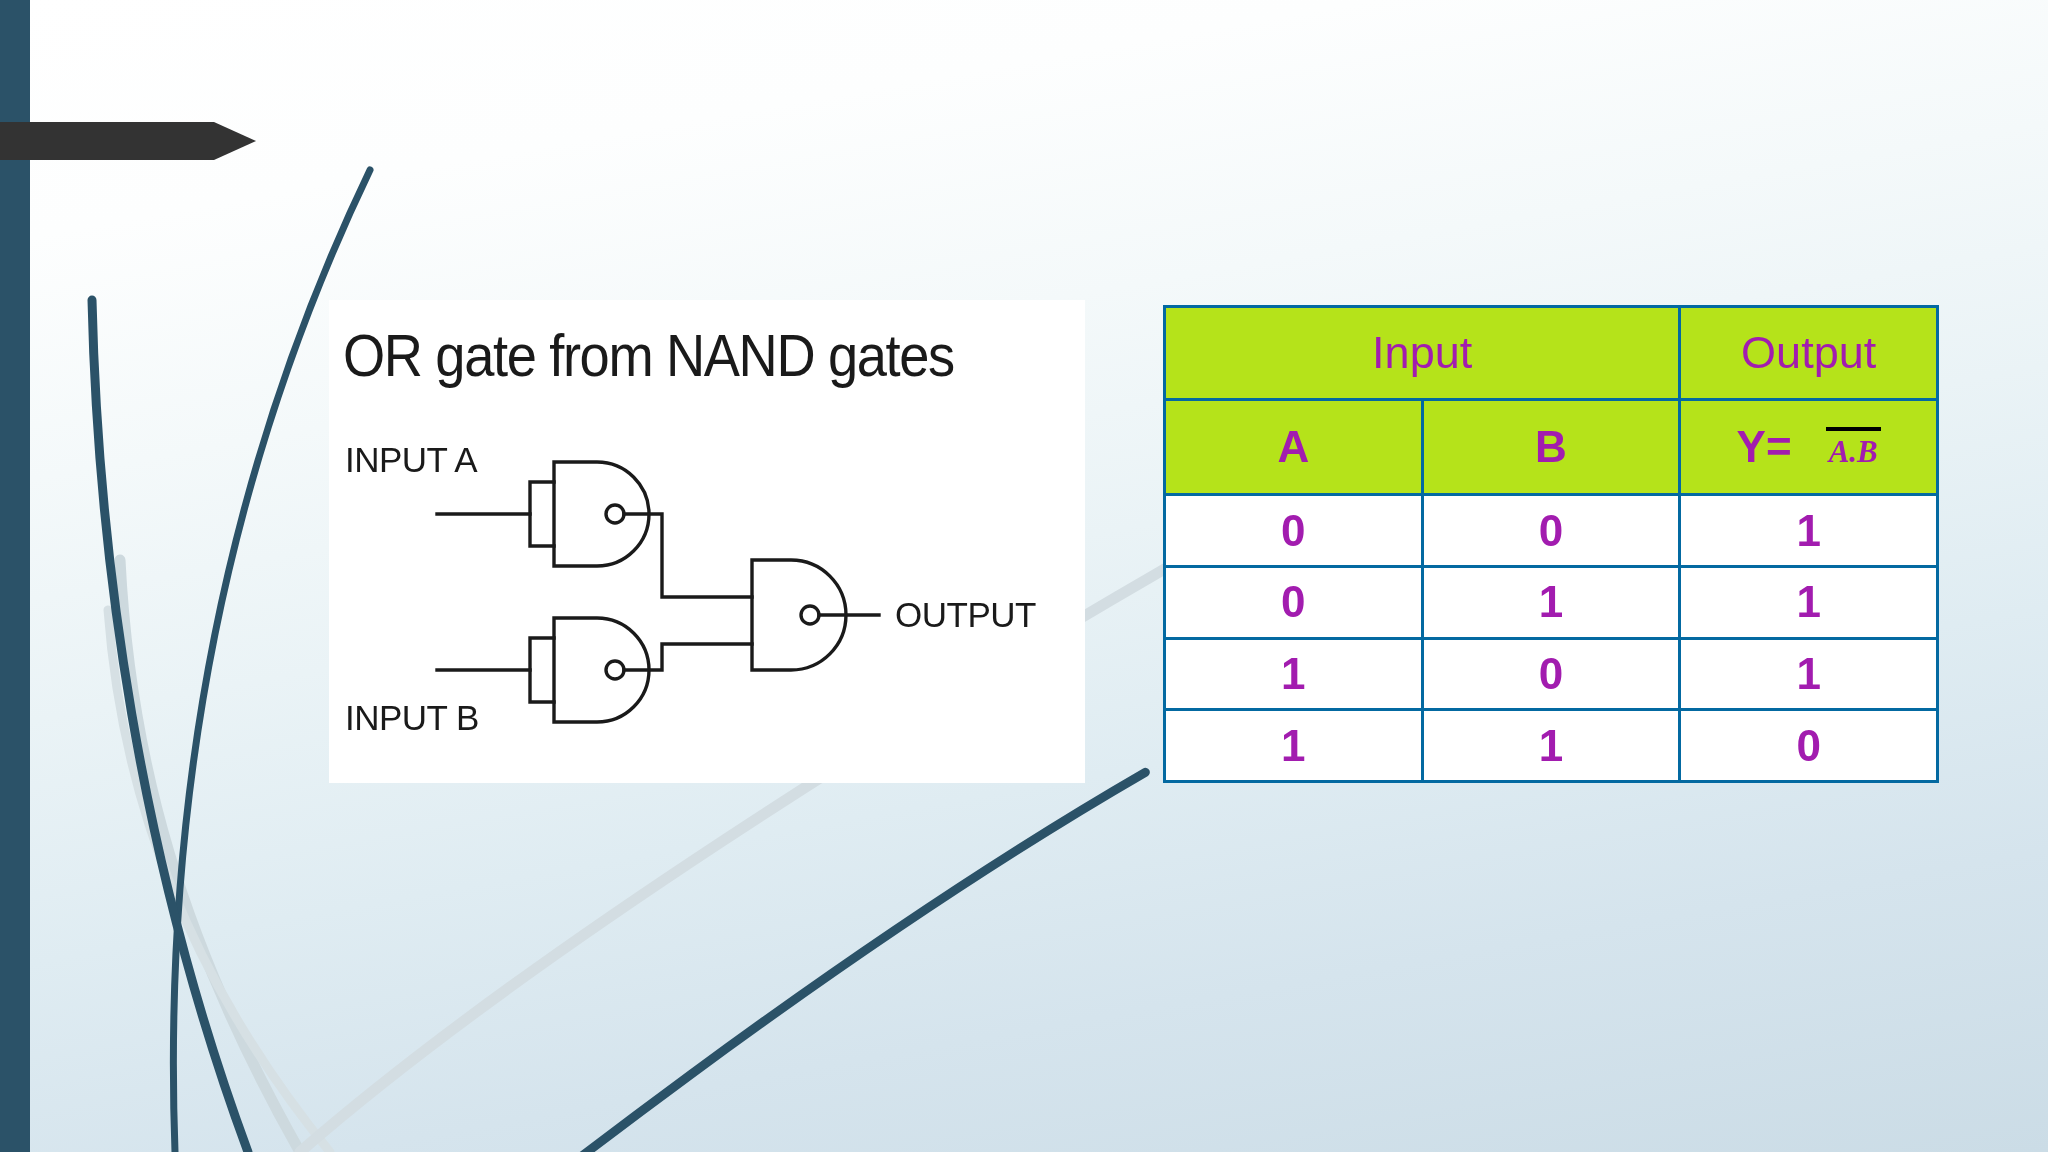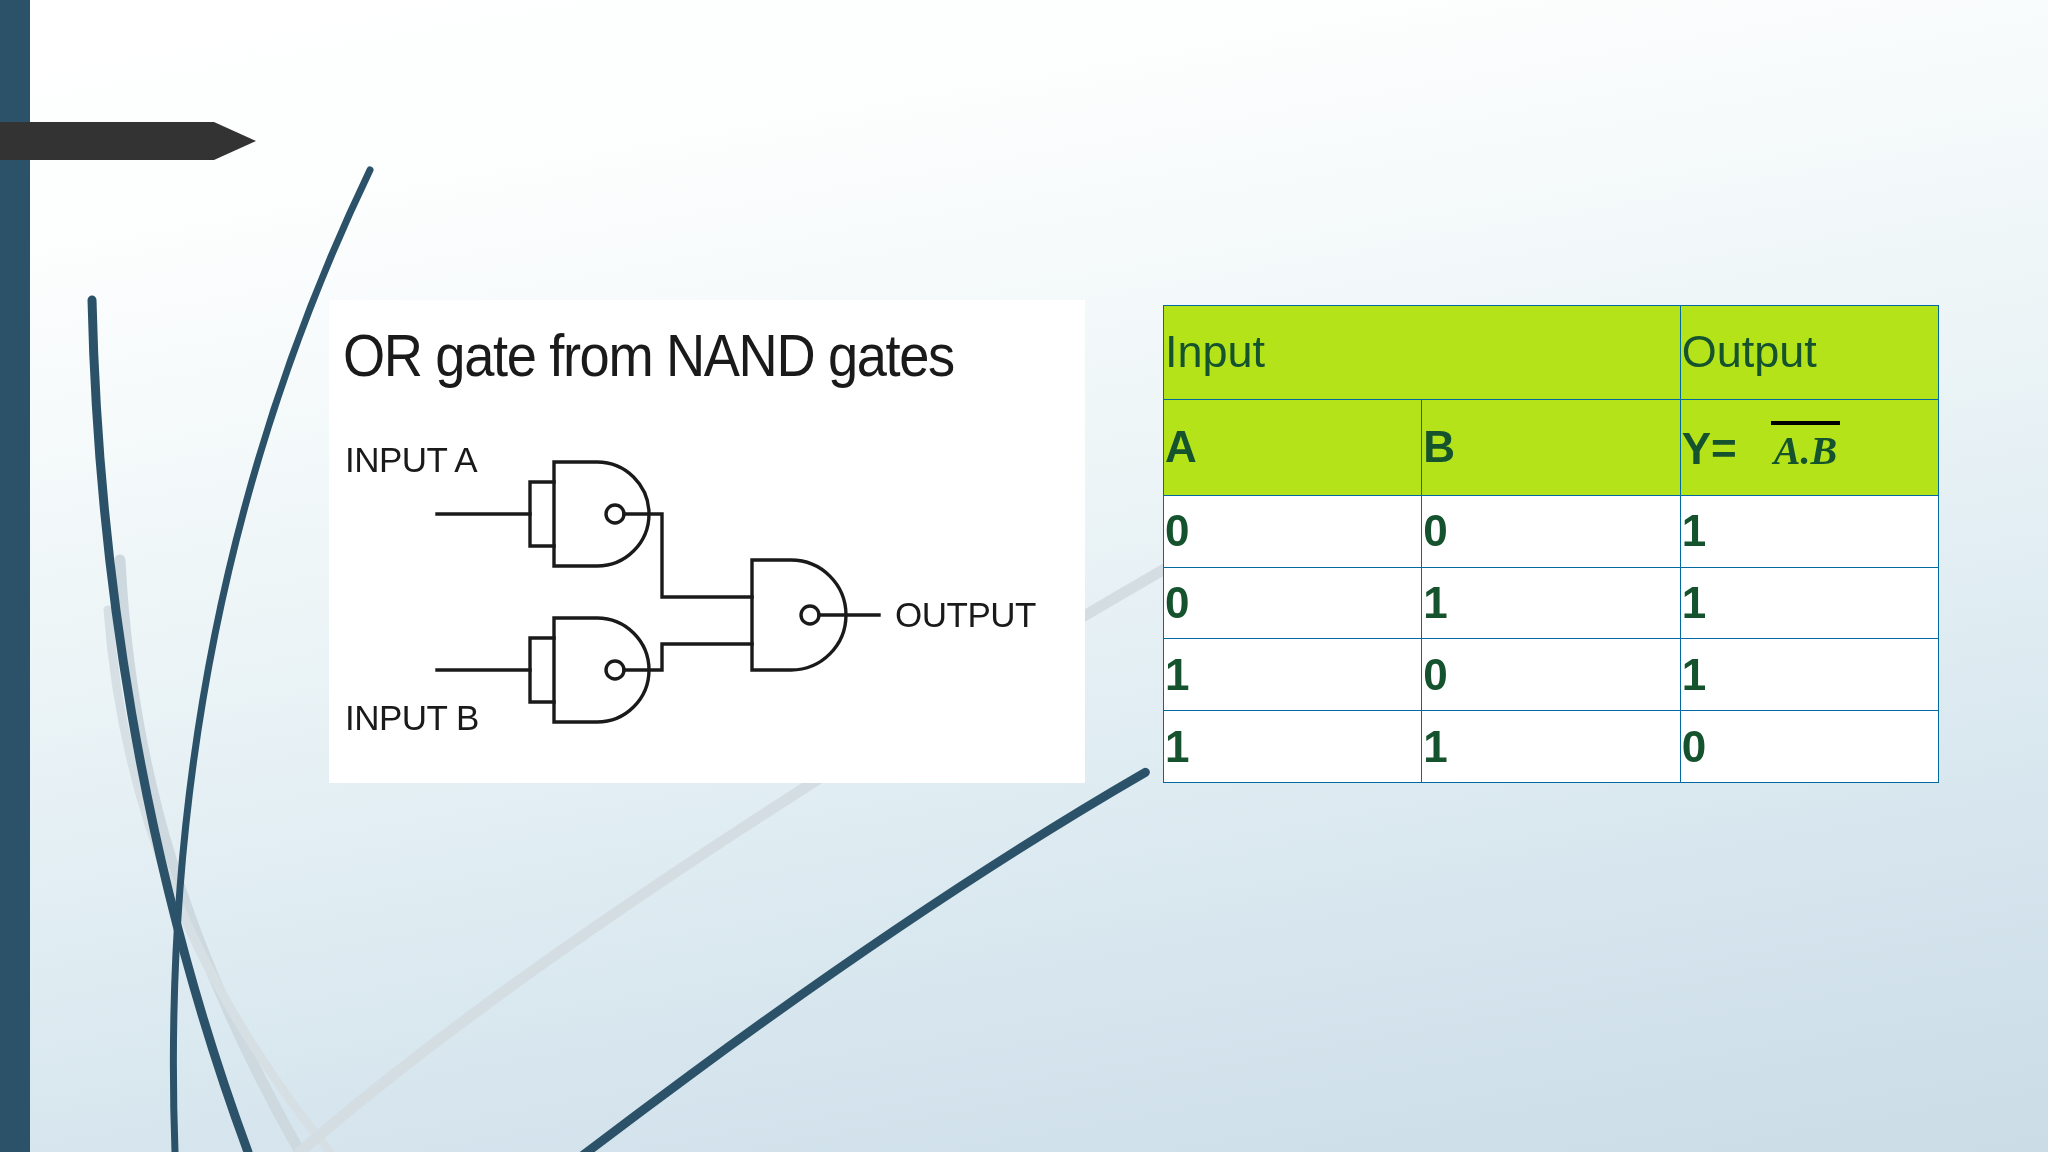--- a/index.html
+++ b/index.html
@@ -96,24 +96,25 @@
     height: 478px;
   }
   table.truth-table {
     border-collapse: collapse;
     width: 100%;
     height: 100%;
     table-layout: fixed;
     background: #ffffff;
   }
   table.truth-table td {
-    border: 1px solid #0369a1;
+    border: 3px solid #0369a1;
+    text-align: center;
     vertical-align: middle;
     font-family: "Liberation Sans", sans-serif;
-    color: #14532d;
+    color: #a21caf;
   }
   td.hdr {
     background: #b5e31a;
     font-size: 45px;
     font-weight: 400;
     height: 78px;
   }
   td.subhdr {
     background: #b5e31a;
     font-size: 44px;
@@ -138,21 +139,21 @@
   }
   .yexpr .ylabel {
     font-family: "Liberation Sans", sans-serif;
     font-weight: 700;
     font-size: 44px;
   }
   .yexpr .overbar {
     font-family: "Liberation Serif", serif;
     font-style: italic;
     font-weight: 700;
-    font-size: 40px;
+    font-size: 31px;
     border-top: 4px solid #000000;
     padding: 5px 3px 0 3px;
     line-height: 1.05;
     margin-left: 24px;
   }
 </style>
 </head>
 <body>
 
 <div id="slide">

